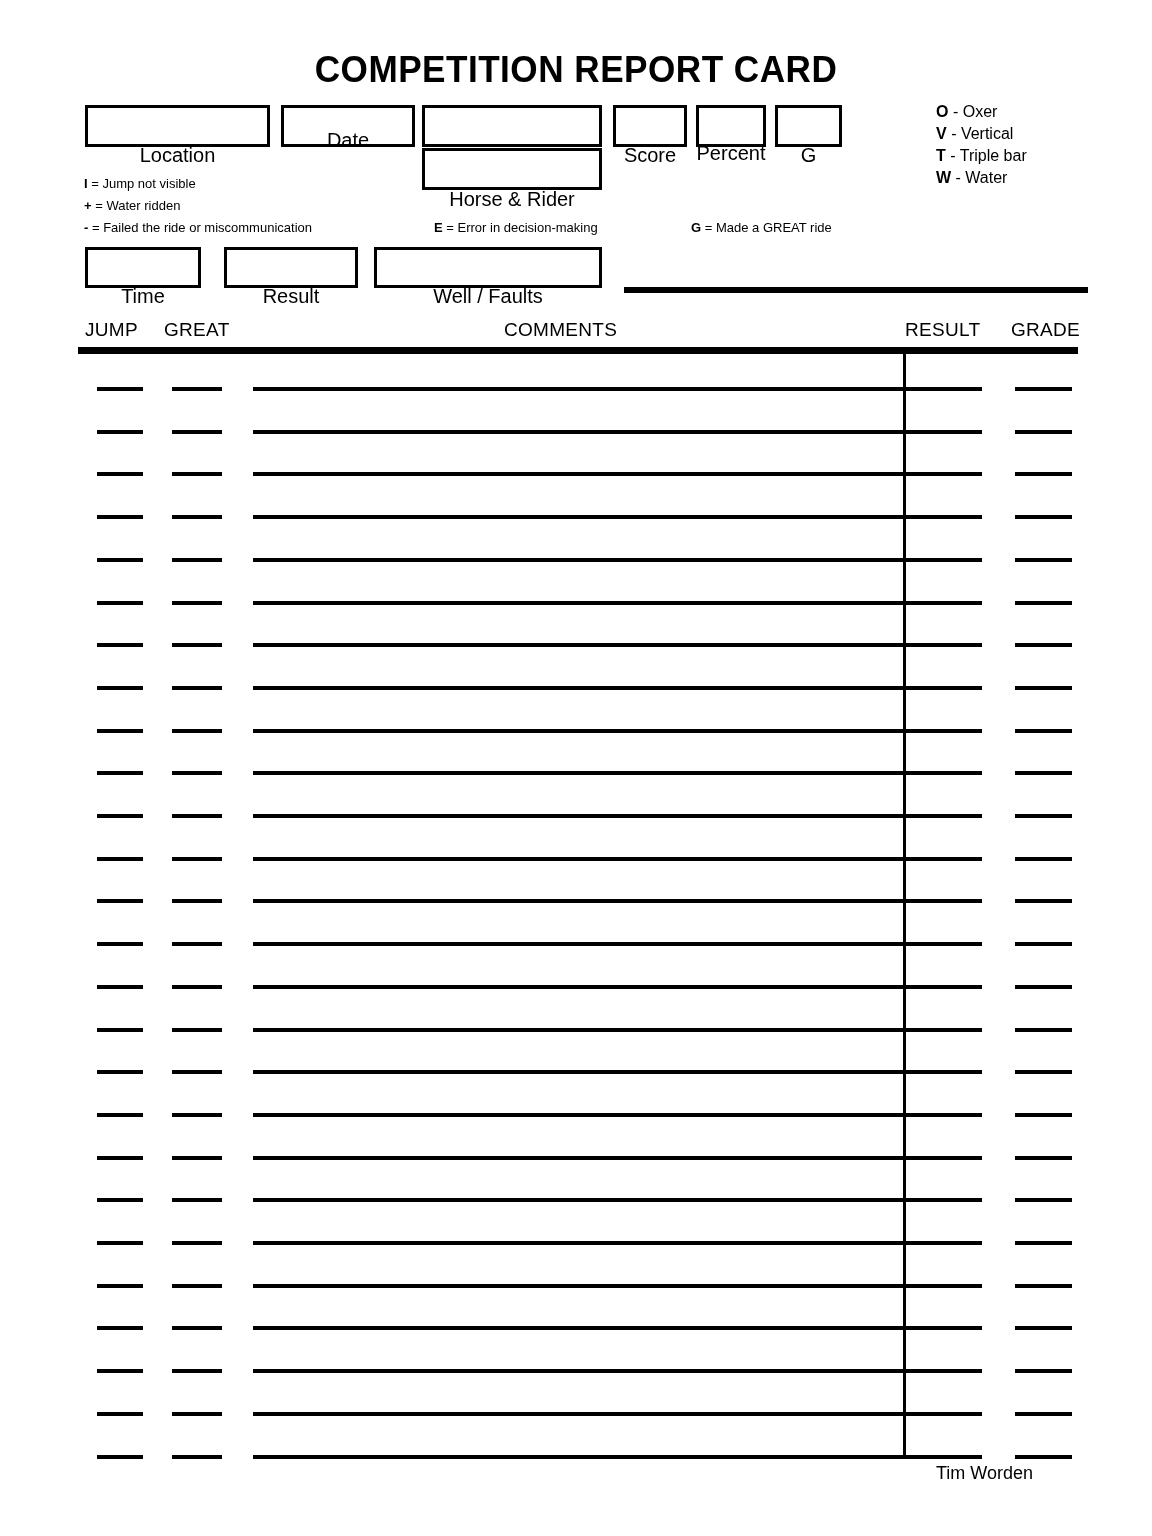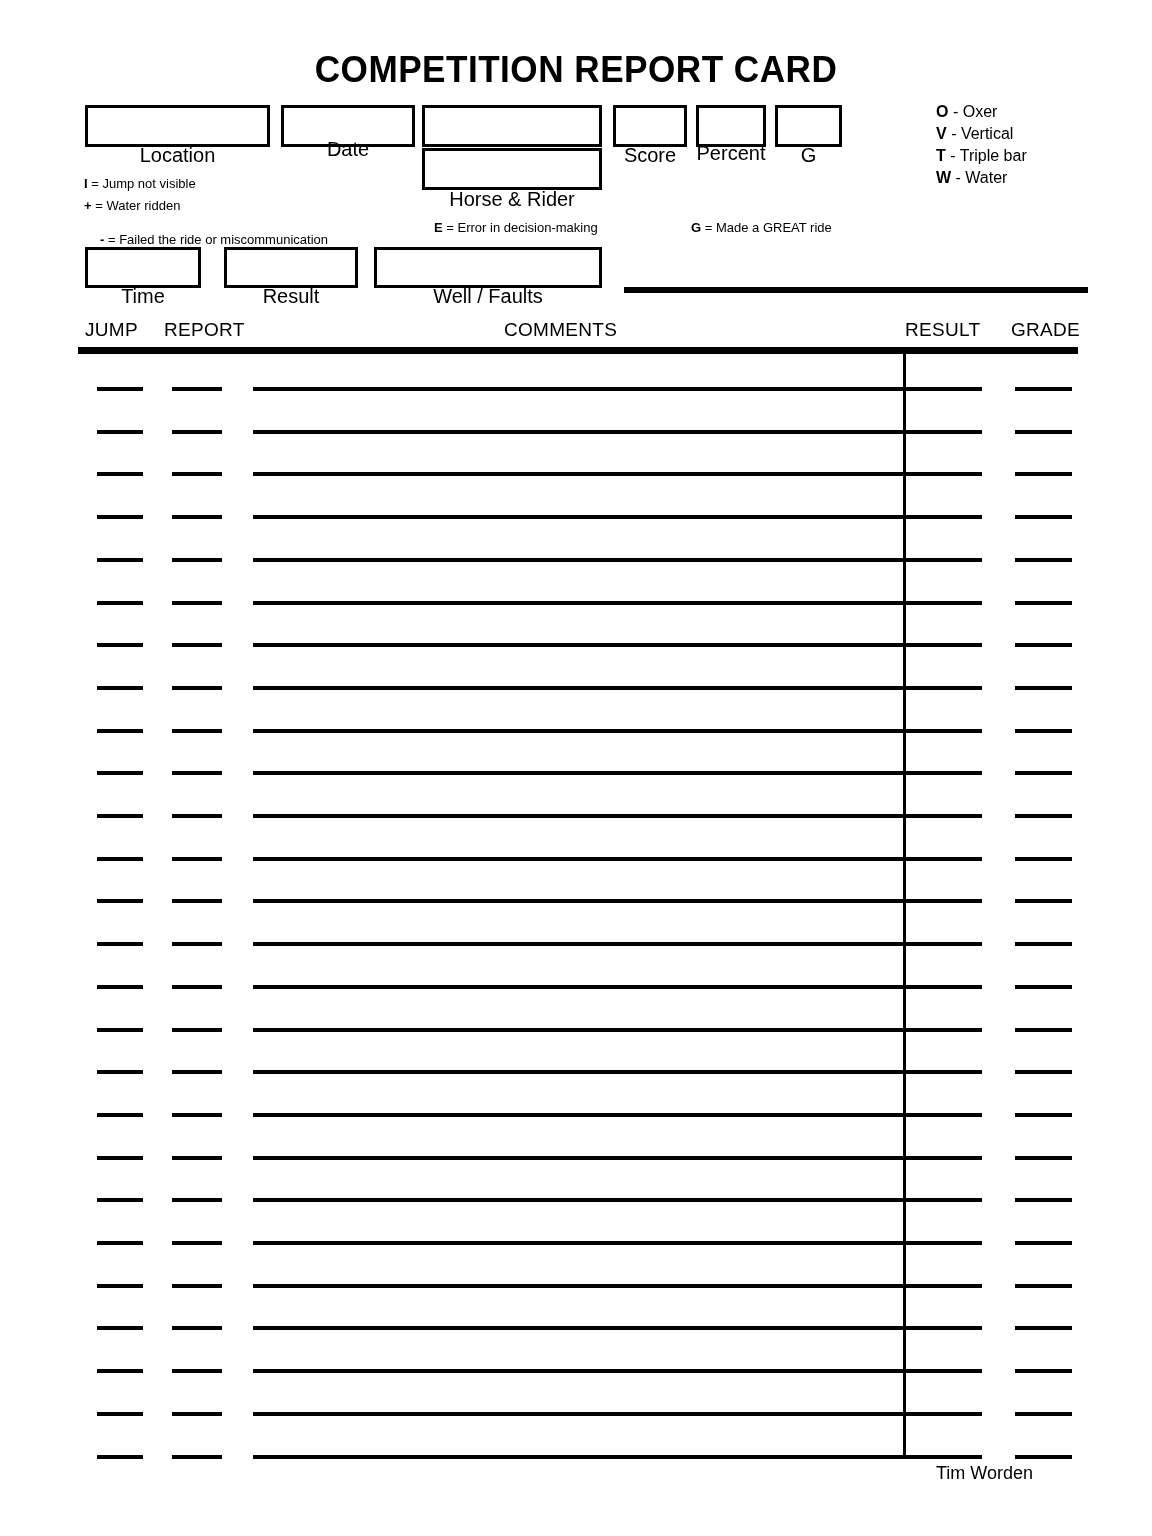--- a/index.html
+++ b/index.html
@@ -133,21 +133,21 @@
 <body>
 
 <div class="page">
 
   <div class="title">COMPETITION REPORT CARD</div>
 
   <div class="fbox" style="left:85px; top:105px; width:185px; height:42px;"></div>
   <div class="flabel" style="left:85px; top:146px; width:185px;">Location</div>
 
   <div class="fbox" style="left:281px; top:105px; width:134px; height:42px;"></div>
-  <div class="flabel" style="left:281px; top:140px; width:134px;">Date</div>
+  <div class="flabel" style="left:281px; top:131px; width:134px;">Date</div>
 
   <div class="fbox" style="left:422px; top:105px; width:180px; height:42px;"></div>
   <div class="fbox" style="left:422px; top:148px; width:180px; height:42px;"></div>
   <div class="flabel" style="left:422px; top:190px; width:180px;">Horse &amp; Rider</div>
 
   <div class="fbox" style="left:613px; top:105px; width:74px; height:42px;"></div>
   <div class="flabel" style="left:613px; top:146px; width:74px;">Score</div>
 
   <div class="fbox" style="left:696px; top:105px; width:70px; height:42px;"></div>
   <div class="flabel" style="left:696px; top:144px; width:70px;">Percent</div>
@@ -173,21 +173,21 @@
   </div>
 
   <div class="legend-line" style="left:84px; top:173px;">
     <b>I</b>
     <span>= Jump not visible</span>
   </div>
   <div class="legend-line" style="left:84px; top:195px;">
     <b>+</b>
     <span>= Water ridden</span>
   </div>
-  <div class="legend-line" style="left:100px; top:217px;margin-top:12px;">
+  <div class="legend-line" style="left:84px; top:217px;">
     <b>-</b>
     <span>= Failed the ride or miscommunication</span>
   </div>
   <div class="legend-line" style="left:434px; top:217px;">
     <b>E</b>
     <span>= Error in decision-making</span>
   </div>
   <div class="legend-line" style="left:691px; top:217px;">
     <b>G</b>
     <span>= Made a GREAT ride</span>
@@ -198,21 +198,21 @@
 
   <div class="fbox" style="left:224px; top:247px; width:134px; height:41px;"></div>
   <div class="flabel" style="left:224px; top:287px; width:134px;">Result</div>
 
   <div class="fbox" style="left:374px; top:247px; width:228px; height:41px;"></div>
   <div class="flabel" style="left:374px; top:287px; width:228px;">Well / Faults</div>
 
   <div class="rule-thick" style="left:624px; top:287px; width:464px;"></div>
 
   <div class="col-head" style="left:85px; top:318px;">JUMP</div>
-  <div class="col-head" style="left:164px; top:318px;">REPORT</div>
+  <div class="col-head" style="left:164px; top:318px;">GREAT</div>
   <div class="col-head" style="left:504px; top:318px;">COMMENTS</div>
   <div class="col-head" style="left:905px; top:318px;">RESULT</div>
   <div class="col-head" style="left:1011px; top:318px;">GRADE</div>
 
   <div class="rule-head" style="left:78px; top:347px; width:1000px;"></div>
 
   <div class="vdivider" style="left:903px; top:352px; height:1106px;"></div>
 
   <div class="table-body">
       <div class="row" style="top: 387px;">

